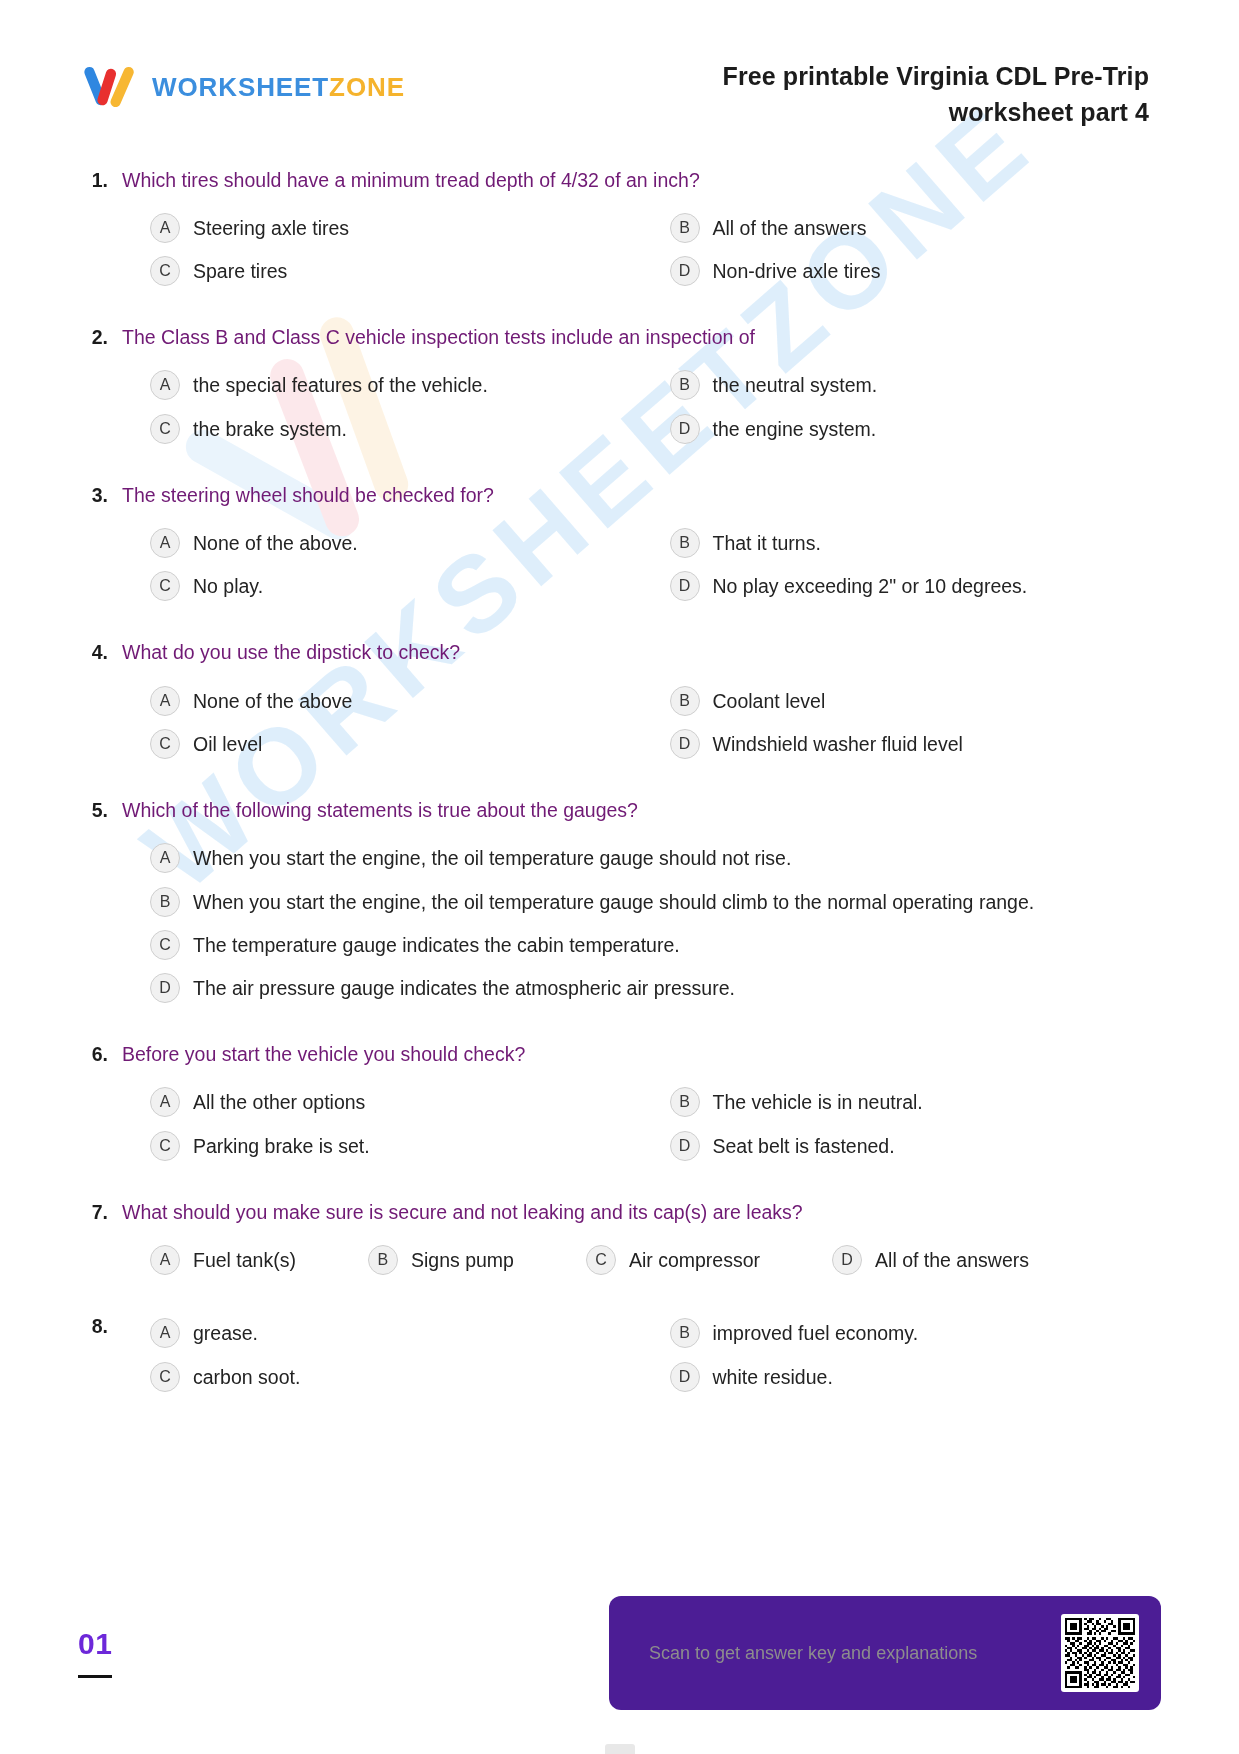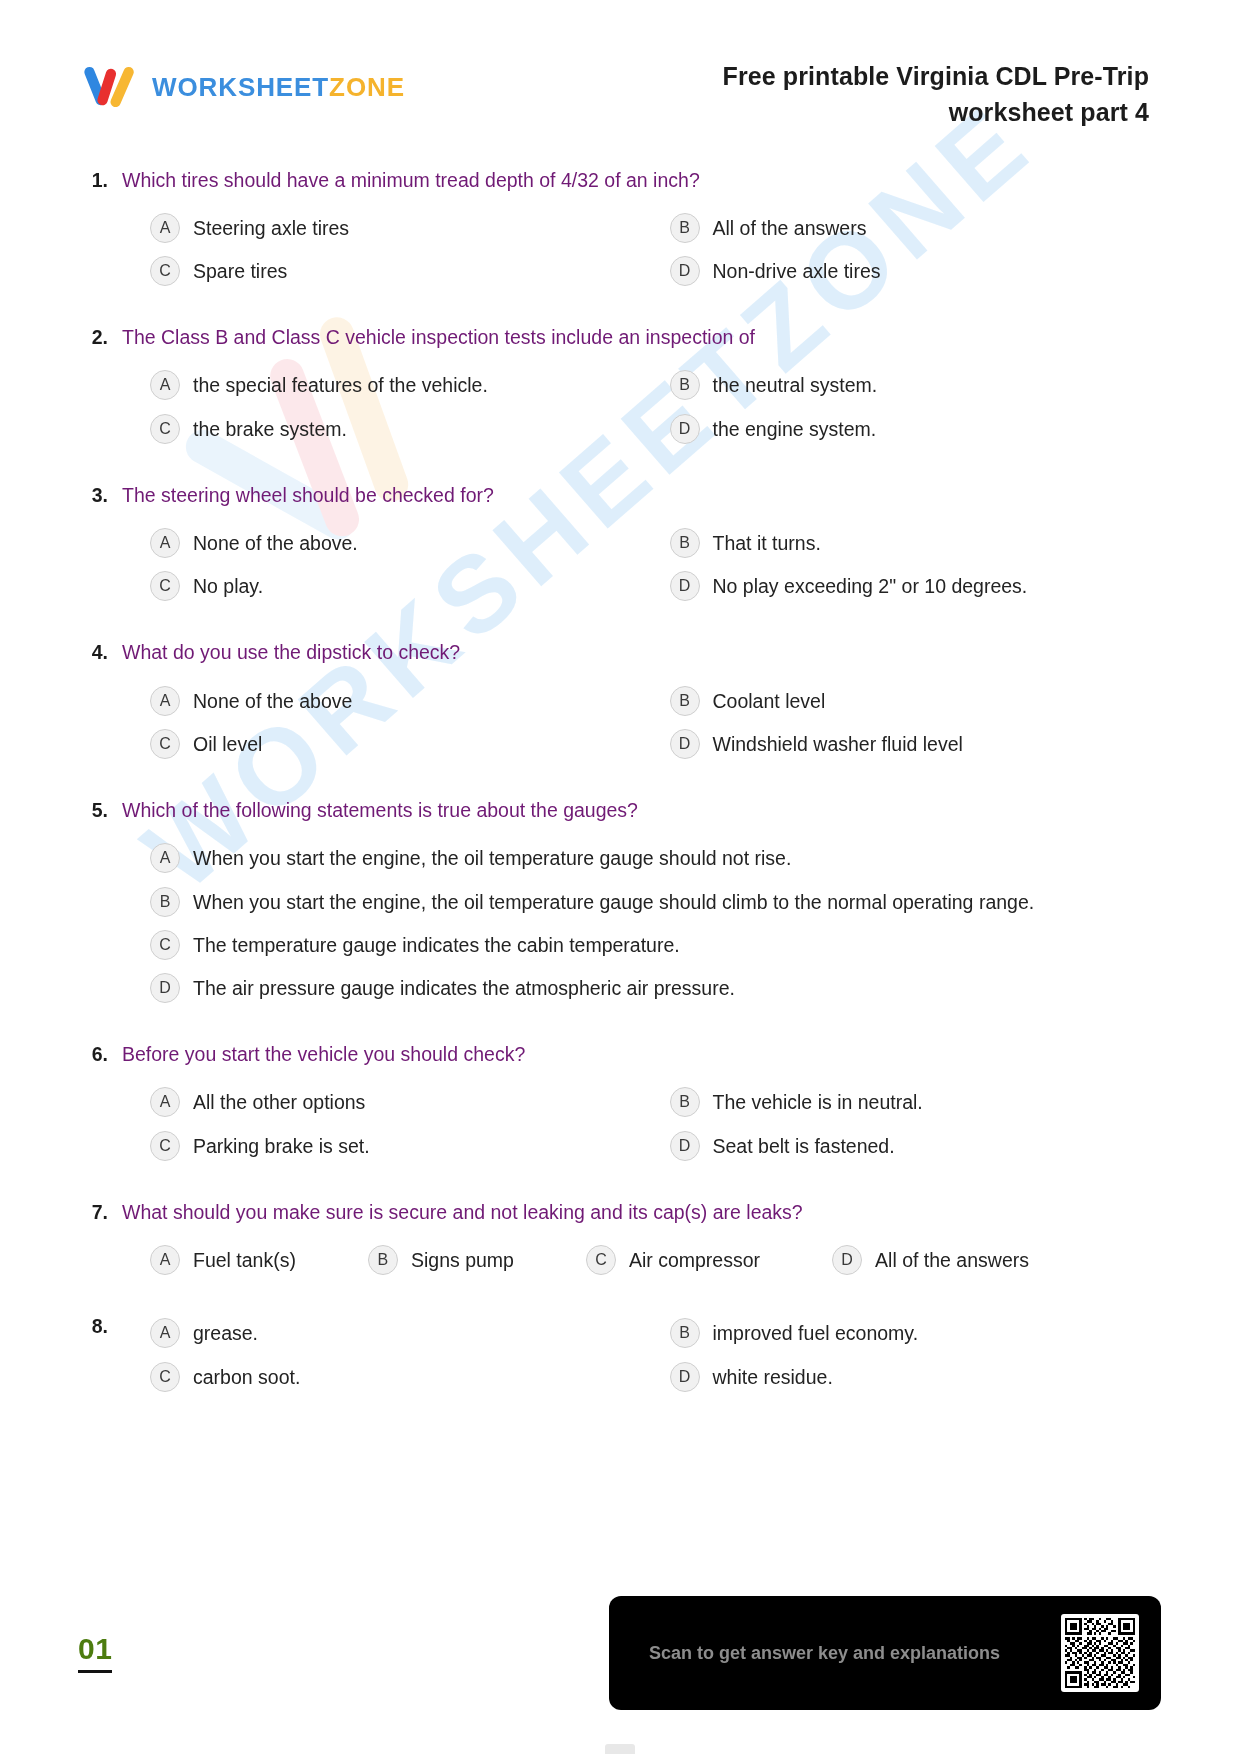--- a/index.html
+++ b/index.html
@@ -155,36 +155,35 @@
     bottom: 44px;
     z-index: 2;
     display: flex;
     align-items: center;
     justify-content: space-between;
     padding: 0 78px 0 78px;
   }
   .page-no {
     font-size: 30px;
     font-weight: 700;
-    color: #4d7c0f;
+    color: #6d28d9;
     border-bottom: 3px solid #111;
-    padding-bottom: 6px;
+    padding-bottom: 16px;
     line-height: 1.05;
     letter-spacing: .5px;
   }
   .scan-box {
     display: flex;
     align-items: center;
     gap: 18px;
-    background: #000000;
+    background: #4c1d95;
     border-radius: 12px;
     padding: 18px 22px;
     min-width: 552px;
     justify-content: space-between;
-    font-weight: bold;
   }
   .scan-text {
     font-size: 18px;
     color: #8d8d8d;
     padding-left: 18px;
   }
   .qr {
     width: 78px;
     height: 78px;
     background: #fff;

